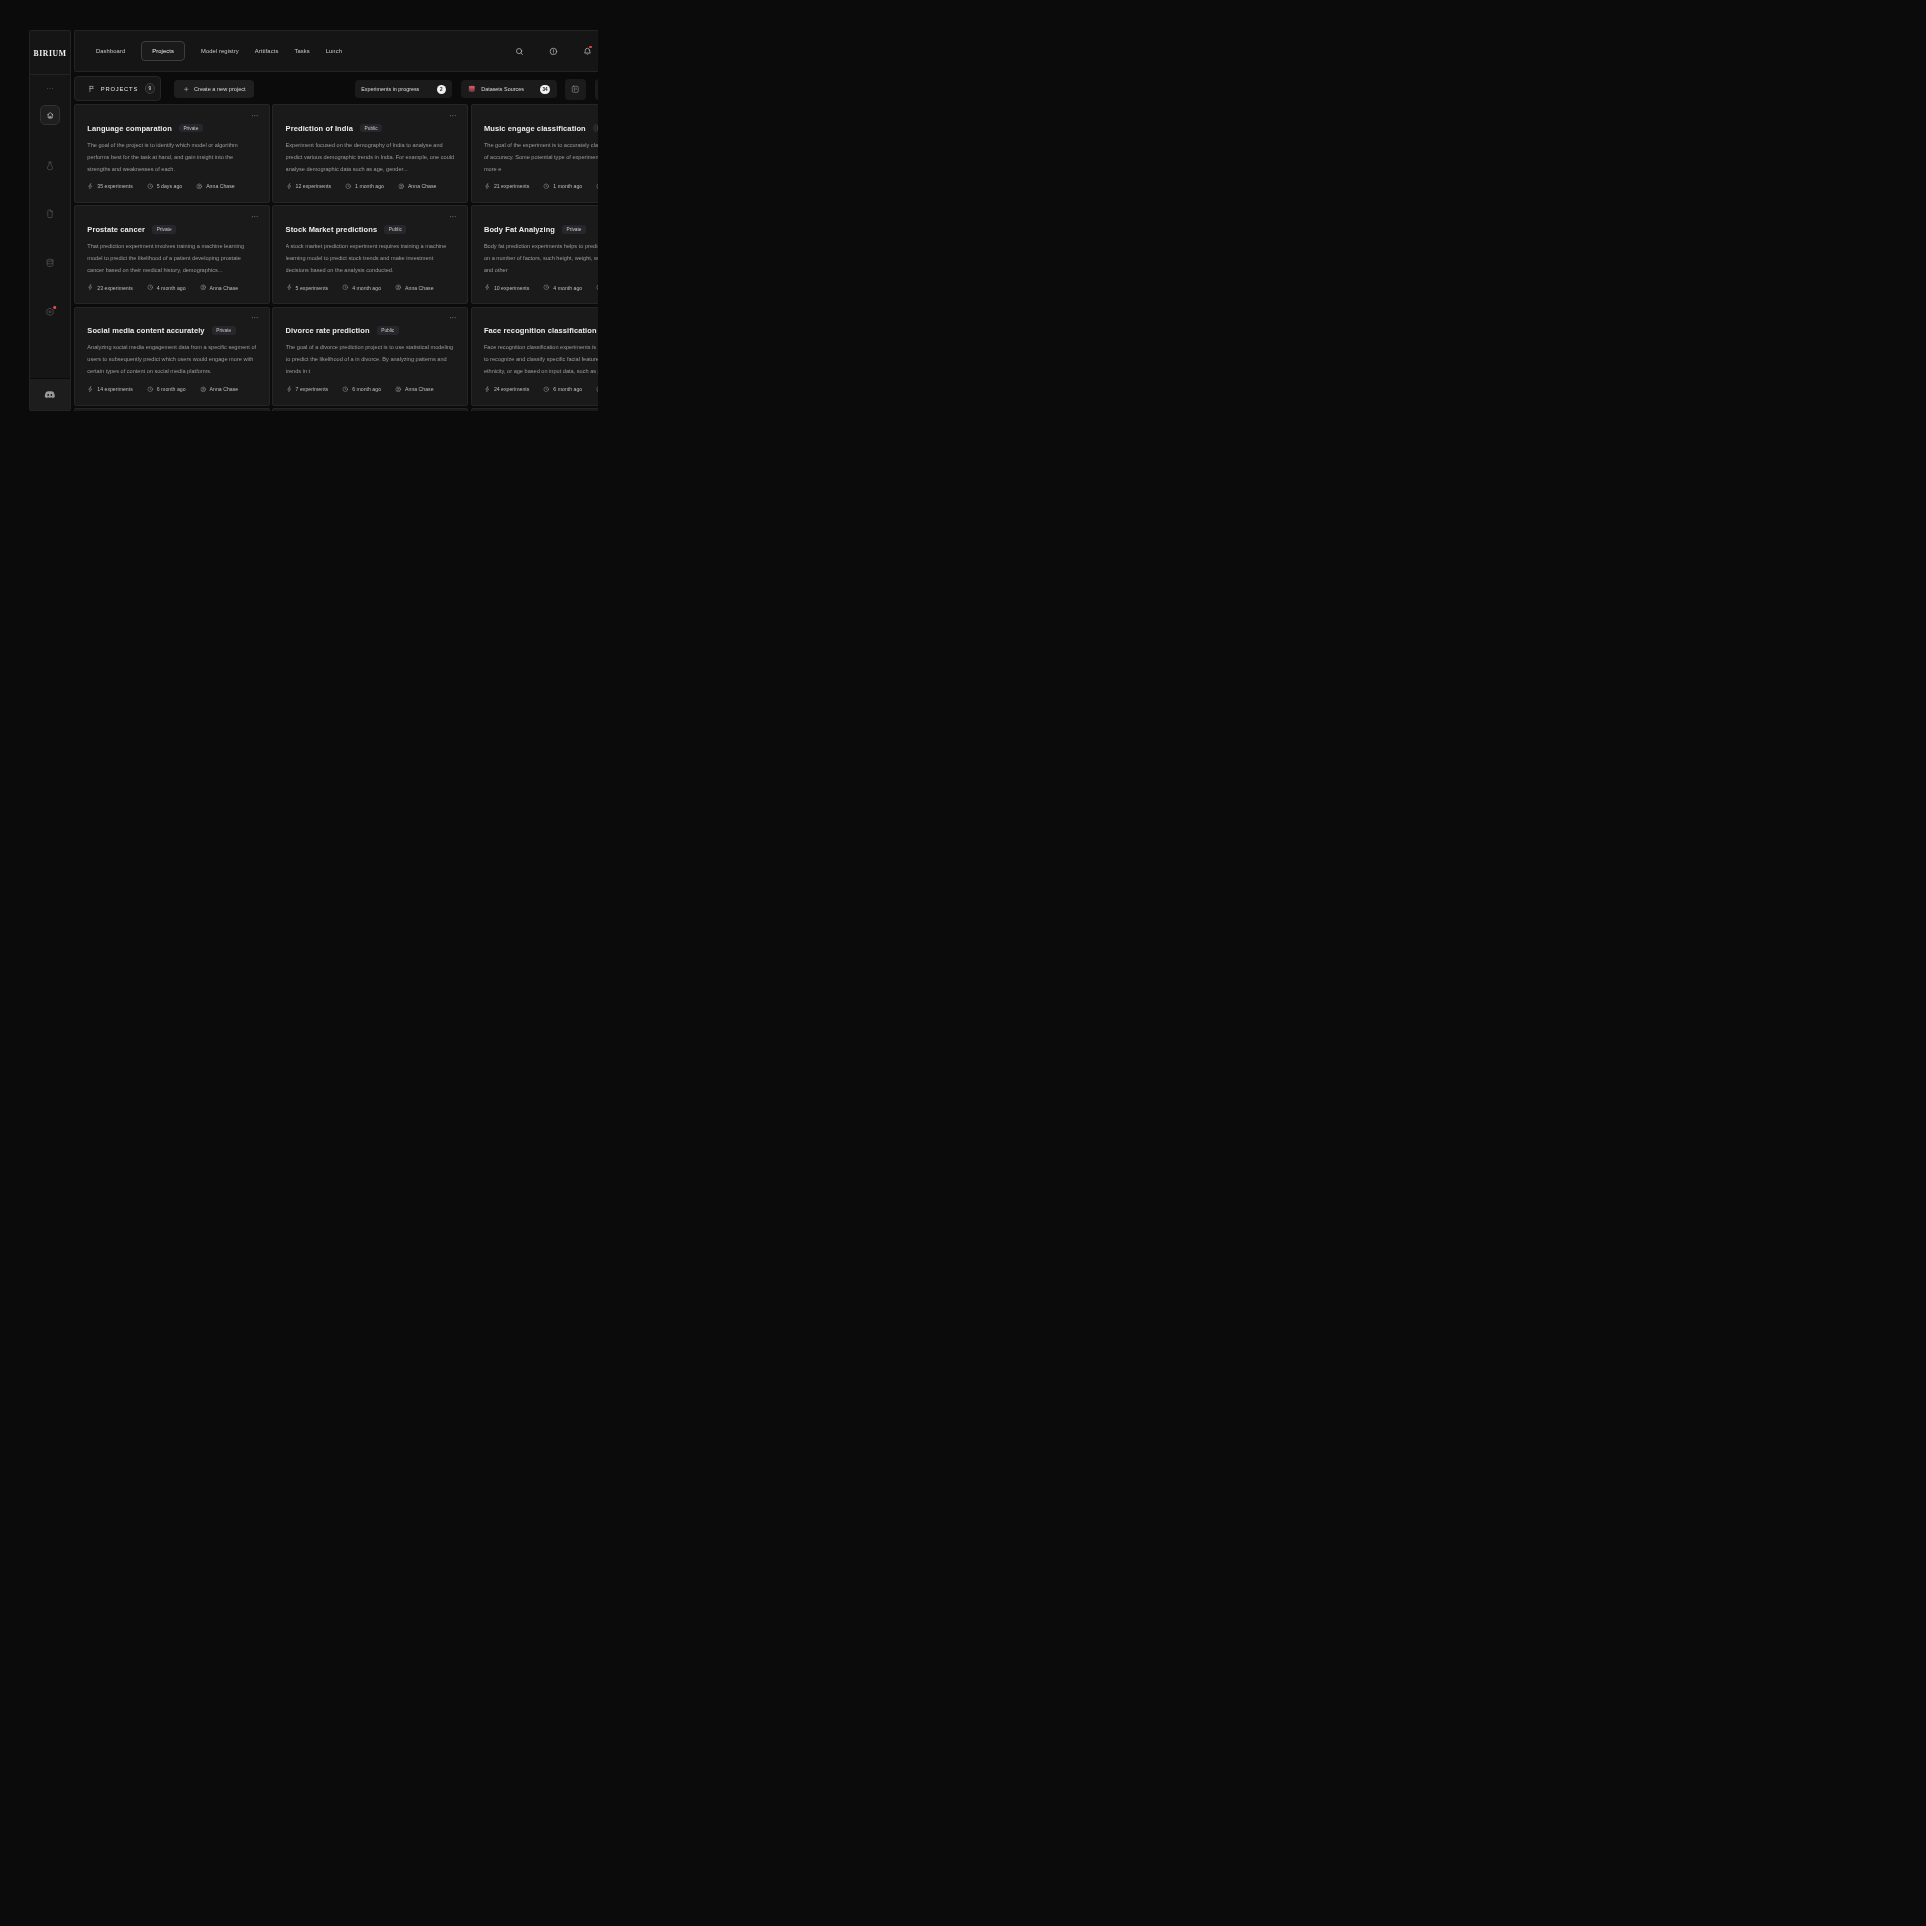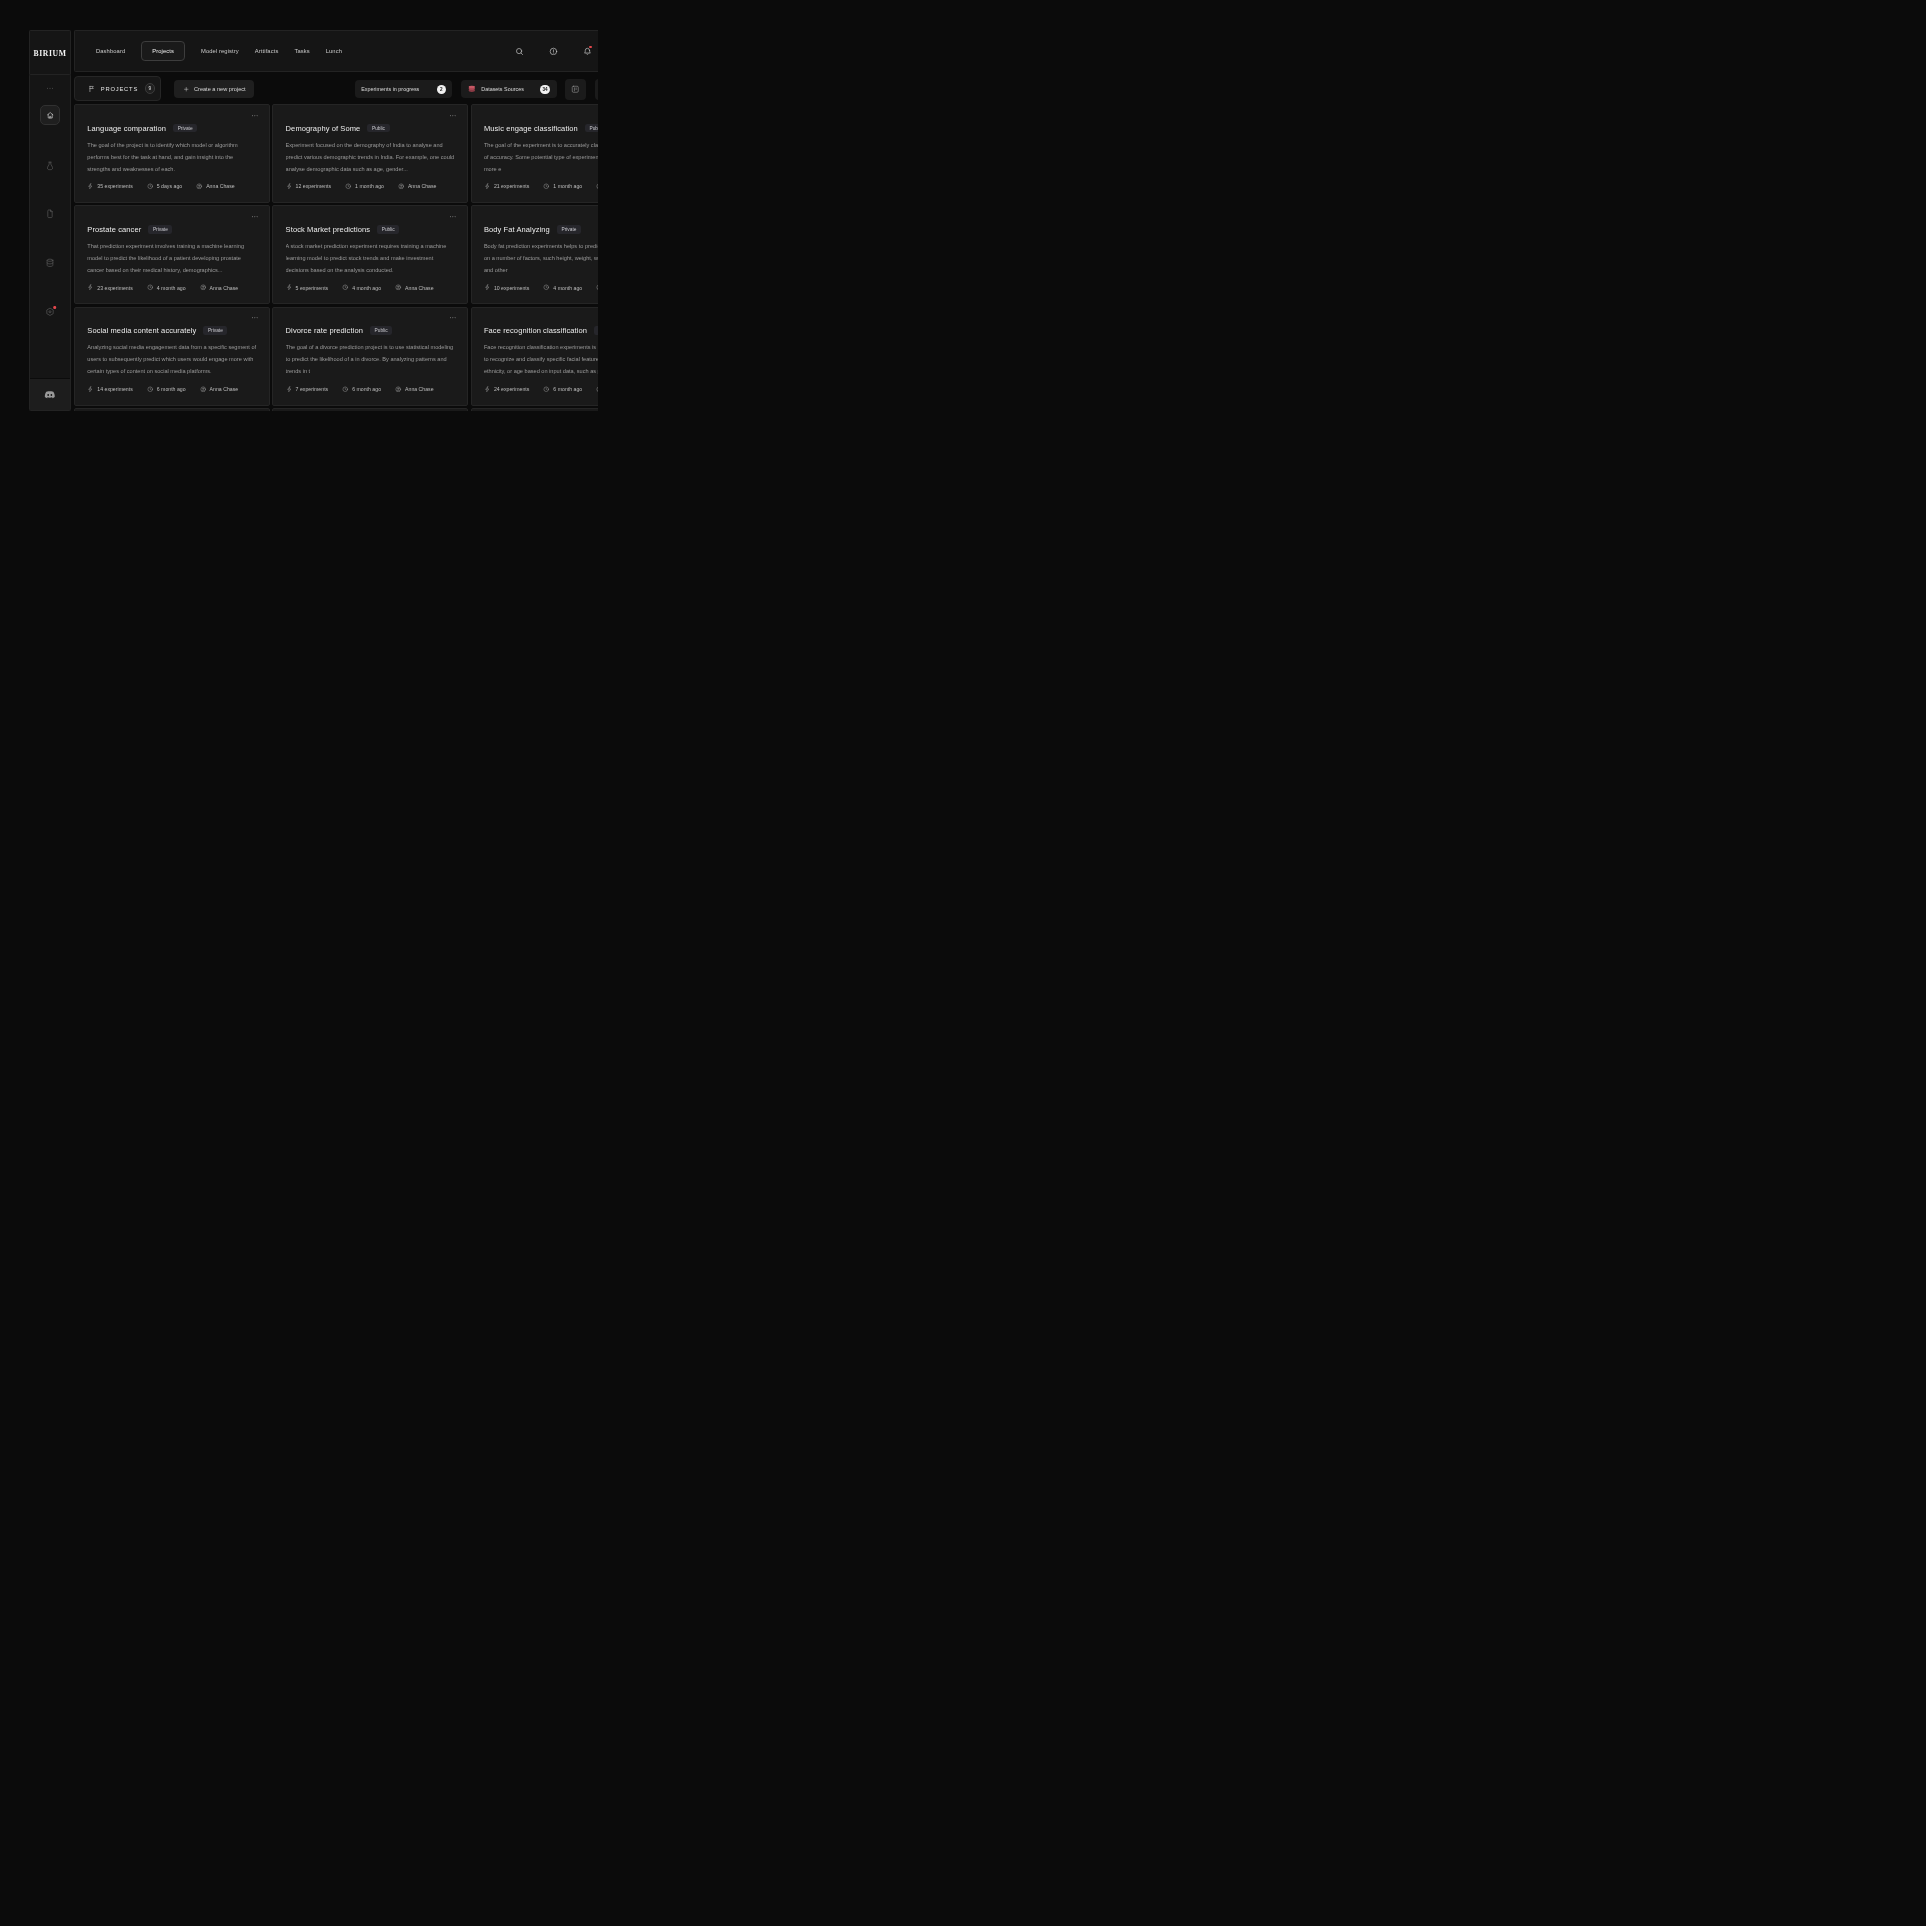--- a/index.html
+++ b/index.html
@@ -85,21 +85,21 @@
 
   
   .grid { position:absolute; left:0; top:30px; display:grid;
     grid-template-columns:repeat(3, 196px); gap:2.3px; }
   .card { width:196px; height:99px; background:#1a1a1a; border:0.4px solid #252525;
     border-radius:1.9px; position:relative; padding:0 12.3px; overflow:hidden; }
   .card-menu { position:absolute; top:5.4px; right:7.7px; background:none; border:none;
     color:#bdbdbd; width:13px; height:10px; display:flex; align-items:center; justify-content:center; }
   .card-menu svg { width:7.7px; height:7.7px; }
   .card-head { display:flex; align-items:center; gap:7px; padding-top:18.5px; }
-  .card-title { font-size:7.5px; font-weight:400; color:#ededed; letter-spacing:0.1px; white-space:nowrap; }
+  .card-title { font-size:7.5px; font-weight:700; color:#ededed; letter-spacing:0.1px; white-space:nowrap; }
   .vis-badge { background:#26262b; color:#c9c9ce; font-size:4.8px; padding:1.9px 4.6px;
     border-radius:2.3px; white-space:nowrap; }
   .desc { margin-top:6.2px; font-size:5.6px; line-height:12px; color:#9a9a9a;
     display:-webkit-box; -webkit-line-clamp:3; -webkit-box-orient:vertical;
     overflow:hidden; max-height:36px; }
   .meta { display:flex; align-items:center; gap:14px; margin-top:8.5px;
     color:#bdbdbd; font-size:5.2px; }
   .meta-item { display:flex; align-items:center; gap:3.5px; white-space:nowrap; }
   .meta-item svg { width:6.5px; height:6.5px; color:#a6a6a6; flex:none; }
   .card.partial { height:99px; }
@@ -280,21 +280,21 @@
   </article>
       <article class="card">
     <button class="card-menu">
       <svg viewBox="0 0 24 24" fill="currentColor">
             <circle cx="5" cy="12" r="1.5"></circle>
             <circle cx="12" cy="12" r="1.5"></circle>
             <circle cx="19" cy="12" r="1.5"></circle>
           </svg>
     </button>
     <div class="card-head">
-      <h3 class="card-title">Demography of Some</h3>
+      <h3 class="card-title">Prediction of India</h3>
       <span class="vis-badge">Public</span>
     </div>
     <p class="desc">Experiment focused on the demography of India to analyse and predict various demographic trends in India. For example, one could analyse demographic data such as age, gender...</p>
     <div class="meta">
       <span class="meta-item">
         <svg viewBox="0 0 24 24" fill="none" stroke="currentColor" stroke-width="1.6" stroke-linecap="round" stroke-linejoin="round">
               <path d="M13.5 2.5 6 13h4.8L10 21.5 18 11h-5z"></path>
             </svg>
         <span>12 experiments</span>
       </span>

